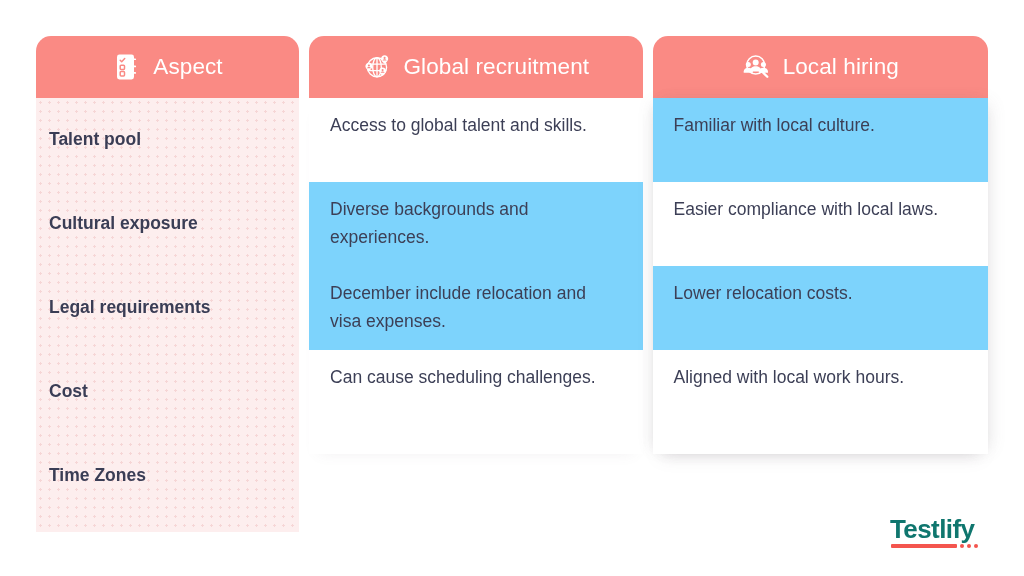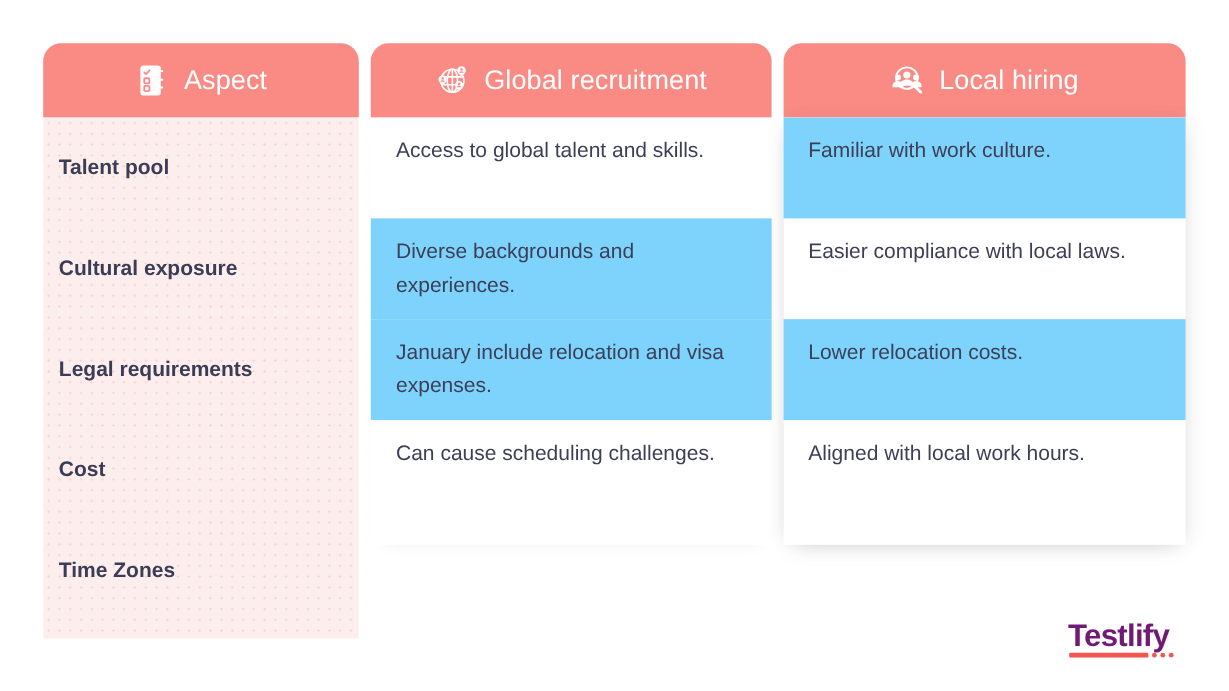--- a/index.html
+++ b/index.html
@@ -134,21 +134,21 @@
     position: absolute;
     right: 24px;
     bottom: 22px;
     width: 110px;
     height: 40px;
   }
   .logo-word {
     font-family: "Liberation Sans", sans-serif;
     font-size: 26px;
     font-weight: 700;
-    color: #701a75;
+    color: #0f766e;
     letter-spacing: -0.6px;
     line-height: 1;
     position: absolute;
     left: 0;
     top: 2px;
   }
   .logo-bar {
     position: absolute;
     left: 1px;
     top: 30px;
@@ -228,21 +228,21 @@
               <circle cx="20.6" cy="18.1" r="1.05"></circle>
               <path d="M20.6 19.5c1.1 0 1.9.6 1.9 1.3h-3.8c0-.7.8-1.3 1.9-1.3z"></path>
             </g>
           </svg>
         </span>
         <span class="head-title">Global recruitment</span>
       </div>
       <div class="body">
         <div class="cell r0">Access to global talent and skills.</div>
         <div class="cell r1 alt">Diverse backgrounds and experiences.</div>
-        <div class="cell r3 alt">January include relocation and visa expenses.</div>
+        <div class="cell r3 alt">December include relocation and visa expenses.</div>
         <div class="cell r4">Can cause scheduling challenges.</div>
       </div>
     </div>
 
     <div class="col col-local">
       <div class="head">
         <span class="head-icon">
           <svg viewBox="0 0 30 30" aria-hidden="true">
             <g fill="#ffffff">
               <circle cx="6.3" cy="12.6" r="2.5"></circle>
@@ -254,21 +254,21 @@
             <g fill="#ffffff">
               <circle cx="13.7" cy="10.5" r="3"></circle>
               <path d="M13.7 14.3c3.2 0 5.6 2 5.6 4.5v.6H8.1v-.6c0-2.5 2.4-4.5 5.6-4.5z"></path>
             </g>
             <path d="M20.3 19.8l5 5" stroke="#ffffff" stroke-width="2.3" stroke-linecap="round" fill="none"></path>
           </svg>
         </span>
         <span class="head-title">Local hiring</span>
       </div>
       <div class="body">
-        <div class="cell r1 alt">Familiar with work culture.</div>
+        <div class="cell r1 alt">Familiar with local culture.</div>
         <div class="cell r2">Easier compliance with local laws.</div>
         <div class="cell r3 alt">Lower relocation costs.</div>
         <div class="cell r4">Aligned with local work hours.</div>
       </div>
     </div>
 
   </div>
 
   <div class="logo">
     <span class="logo-word">Testlify</span>

